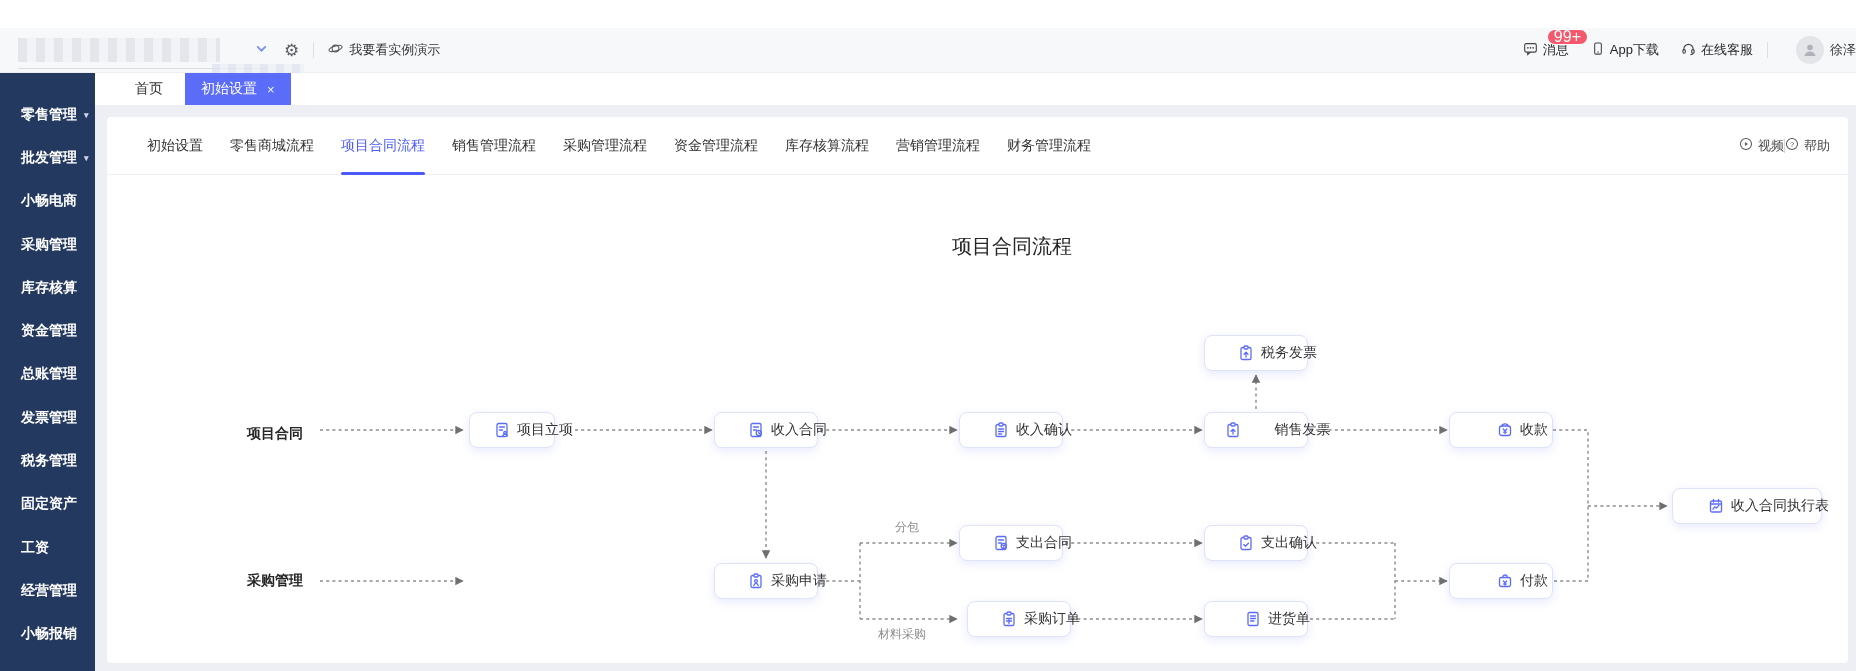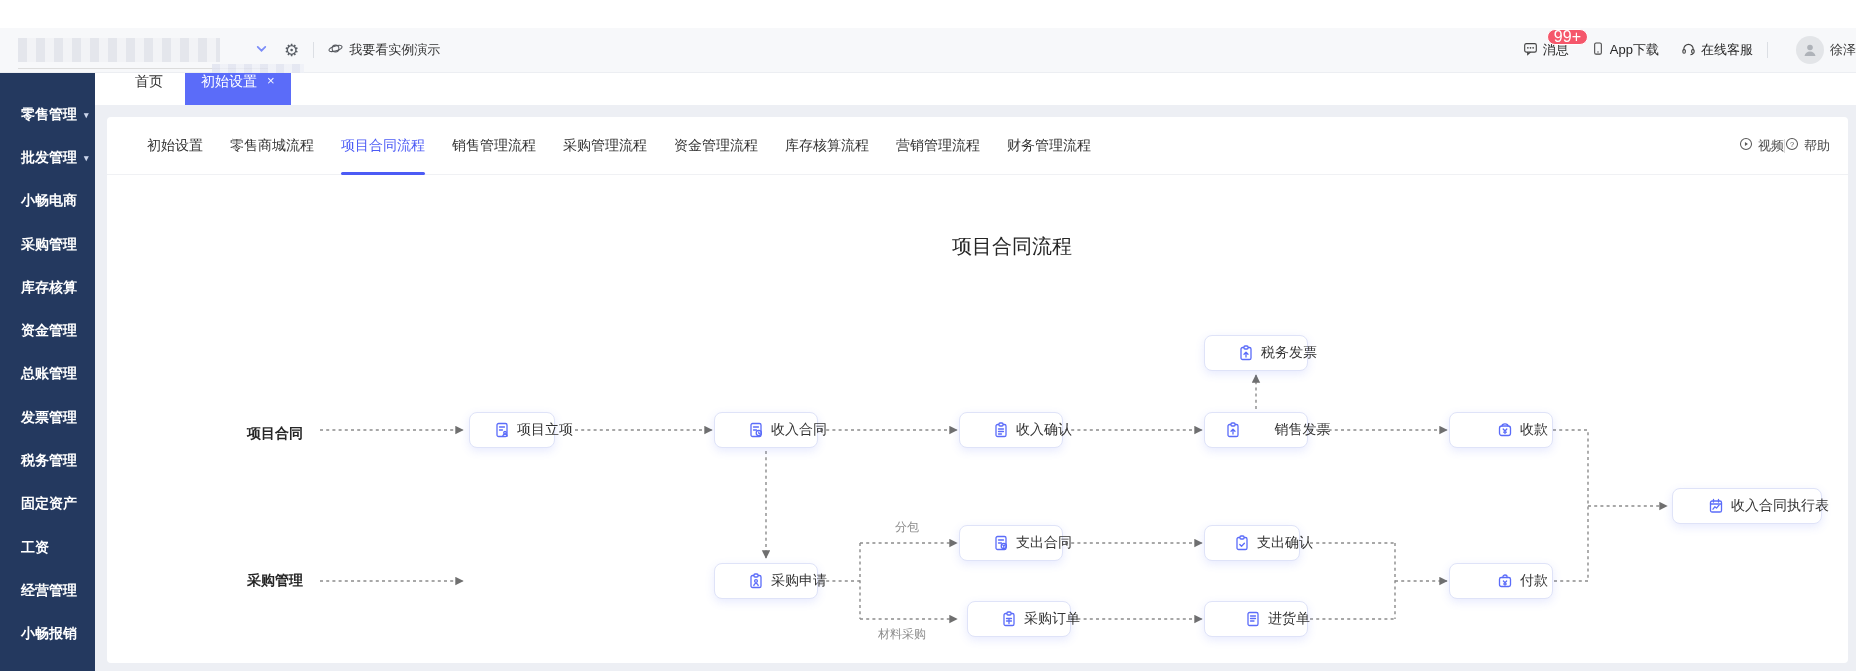--- a/index.html
+++ b/index.html
@@ -31,21 +31,21 @@
              margin-left:22px; position:relative; cursor:pointer; white-space:nowrap; }
   .badge { position:absolute; top:-12px; left:24px; background:var(--badge-bg,#f5576b); color:#fff;
            font-size:16px; line-height:12px; padding:1px 6px; border-radius:9px; border:1px solid #fff; }
   .avatar { width:28px; height:28px; border-radius:50%; background:#e3e5e8; display:flex;
             align-items:center; justify-content:center; margin-left:14px; flex:none; cursor:pointer; }
   .username { font-size:13px; color:#333; margin-left:6px; white-space:nowrap; }
 
   
   .wtabs { position:absolute; left:95px; top:73px; right:0; height:32px; background:#fff;
            display:flex; align-items:stretch; padding-left:18px; }
-  .wtab { display:flex; padding:0 22px; font-size:14px; color:#333; cursor:pointer; }
+  .wtab { display:flex; align-items:center; padding:0 22px; font-size:14px; color:#333; cursor:pointer; }
   .wtab.active { background:var(--active-tab-bg,#5b6cf9); color:#fff; padding:0 16px; gap:10px; }
   .wtab .close { font-size:13px; opacity:.95; cursor:pointer; }
 
   
   .sidebar { position:absolute; left:0; top:73px; bottom:0; width:95px;
              background:var(--sidebar-bg,#24395f); padding-top:20px; }
   .side-item { height:43.3px; display:flex; align-items:center; padding-left:21px; color:#fff;
                font-size:14px; font-weight:600; cursor:pointer; white-space:nowrap; }
   .side-item .caret { margin-left:7px; font-size:9px; color:#ccd6ec; }
 
@@ -361,21 +361,21 @@
           <span class="n-icon">
             <svg width="16" height="16" viewBox="0 0 16 16" fill="none" stroke="#5b6cf9" stroke-width="1.3" stroke-linecap="round" stroke-linejoin="round">
               <rect x="3" y="1.5" width="10" height="13" rx="1.6"></rect>
               <path d="M5.5 5h5M5.5 8h3"></path>
               <circle cx="10.8" cy="11" r="2.6"></circle>
               <path d="M9.8 10l1 1 1-1M10.8 11v1.6"></path>
             </svg>
           </span>
           <span class="n-label">支出合同</span>
         </div>
-        <div class="node" style="left: 1097px; top: 408px; width: 96px;">
+        <div class="node" style="left: 1097px; top: 408px; width: 104px;">
           <span class="n-icon">
             <svg width="16" height="16" viewBox="0 0 16 16" fill="none" stroke="#5b6cf9" stroke-width="1.3" stroke-linecap="round" stroke-linejoin="round">
               <rect x="3" y="2.5" width="10" height="12" rx="1.6"></rect>
               <rect x="6" y="1" width="4" height="3" rx="1" fill="#fff"></rect>
               <path d="M5.8 9.5l1.7 1.7 2.9-3"></path>
             </svg>
           </span>
           <span class="n-label">支出确认</span>
         </div>
         <div class="node" style="left: 852px; top: 484px; width: 104px; margin-left: 8px;">

